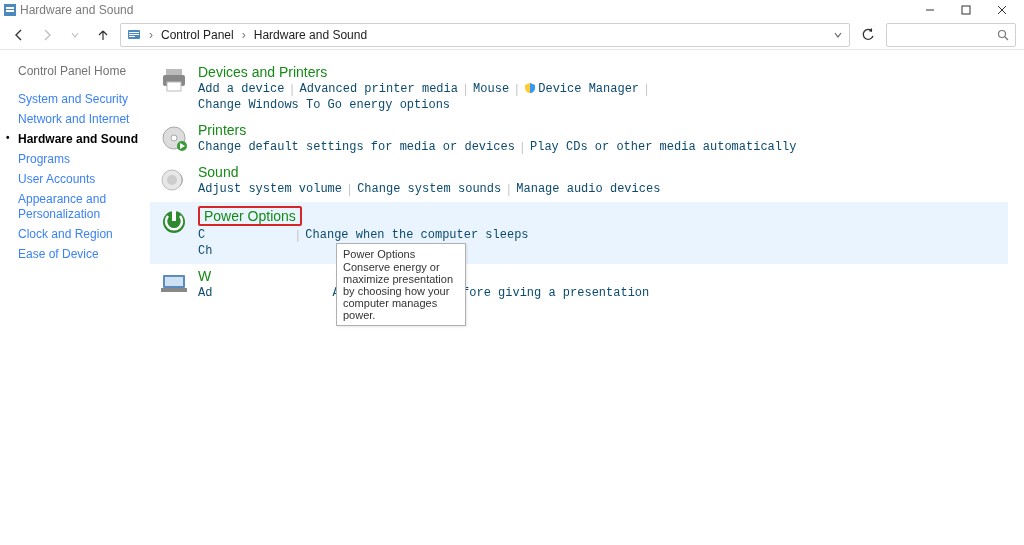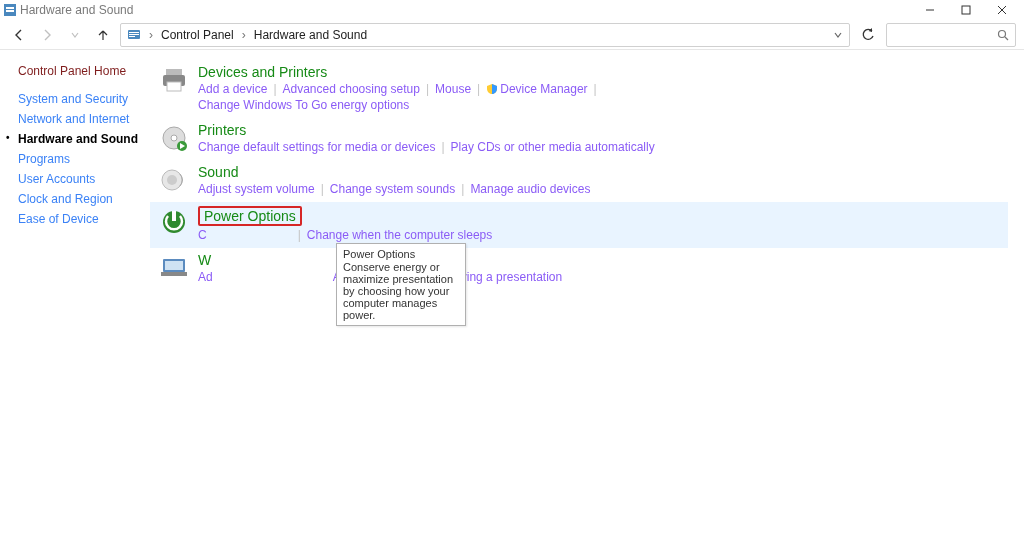--- a/index.html
+++ b/index.html
@@ -20,33 +20,33 @@
   .navbox .iconsmall { width:14px; height:14px; display:flex; align-items:center; justify-content:center; color:#3a6fa0;}
   .navbox .sep { color:#777; margin:0 2px; }
   .navbox .chev { margin-left:auto; color:#666; }
   .refreshbtn { width:24px; height:24px; display:flex; align-items:center; justify-content:center; color:#444; }
   .searchbox { width:130px; height:24px; border:1px solid #d0d0d0; border-radius:2px; display:flex; align-items:center; padding:0 6px; }
   .searchbox .mag { margin-left:auto; color:#777; }
 
   
   .body { display:flex; height: calc(545px - 20px - 30px); }
   .sidebar { width: 150px; padding: 14px 0 0 18px; }
-  .sidebar .home { color:#7f1d1d; margin-bottom:14px; cursor:pointer; }
+  .sidebar .home { color:#737373; margin-bottom:14px; cursor:pointer; }
   .sidebar .item { color:#3b82f6; margin:5px 0; cursor:pointer; line-height:1.25;}
   .sidebar .item.active { color:#000; font-weight:700; position:relative; }
   .sidebar .item.active::before { content:"•"; position:absolute; left:-12px; top:0; color:#000; font-size:10px;}
   .content { flex:1; padding: 10px 10px 0 0; position:relative; }
 
   .cat { display:flex; padding: 4px 0 6px 0; }
   .cat .caticon { width:32px; height:32px; margin: 0 8px; display:flex; align-items:center; justify-content:center; }
   .cat .catbody { flex:1; }
   .cat .cattitle { color:#168a16; font-size:14px; cursor:pointer; }
   .cat .cattitle.hl { font-weight:400; }
   .cat .links { margin-top:2px; display:flex; flex-wrap:wrap; align-items:center; gap:4px 0; }
-  .cat .lnk { color:#8b5cf6; cursor:pointer; white-space:nowrap; }
+  .cat .lnk { color:#0c4a6e; cursor:pointer; white-space:nowrap;font-family:Liberation Mono, monospace; }
   .cat .divider { color:#c5c5c5; margin:0 6px; }
   .cat .lnk .shield { display:inline-block; width:12px; height:12px; margin-right:2px; vertical-align:-2px;}
 
   .powerRow { background:#e9f4ff; padding-top:4px; padding-bottom:6px; margin-right:6px;}
   .redbox { border:2px solid #d62626; border-radius:2px; padding:0 4px; display:inline-block;}
 
   .tooltip {
     position:absolute;
     left: 186px; top: 193px;
     width: 130px;
@@ -152,41 +152,42 @@
 <div class="body">
 
   <div class="sidebar">
     <div class="home">Control Panel Home</div>
     <div id="sidebar-items">
         <div class="item">System and Security</div>
         <div class="item">Network and Internet</div>
         <div class="item active">Hardware and Sound</div>
         <div class="item">Programs</div>
         <div class="item">User Accounts</div>
+        <div class="item">Appearance and Personalization</div>
         <div class="item">Clock and Region</div>
         <div class="item">Ease of Device</div>
       </div>
   </div>
 
   <div class="content">
 
     <div class="cat">
       <div class="caticon">
         <svg width="28" height="28" viewBox="0 0 28 28">
             <rect x="6" y="3" width="16" height="6" fill="#bbb"></rect>
             <rect x="3" y="9" width="22" height="11" rx="2" fill="#888"></rect>
             <rect x="7" y="16" width="14" height="9" fill="#fff" stroke="#bbb"></rect>
           </svg>
       </div>
       <div class="catbody">
         <div class="cattitle">Devices and Printers</div>
         <div class="links">
           <span class="lnk">Add a device</span>
             <span class="divider">|</span>
-          <span class="lnk">Advanced choosing setup</span>
+          <span class="lnk">Advanced printer media</span>
             <span class="divider">|</span>
           <span class="lnk">Mouse</span>
             <span class="divider">|</span>
           <span class="lnk">
             <span class="shield">
               <svg width="12" height="12" viewBox="0 0 12 12">
                   <path d="M6 1 L11 3 V6 C11 9 8 11 6 11 C4 11 1 9 1 6 V3 Z" fill="#fc3"></path>
                   <path d="M6 1 L11 3 V6 C11 9 8 11 6 11 Z" fill="#39f"></path>
                 </svg>
             </span><span>Device Manager</span>
@@ -249,20 +250,23 @@
       <div class="catbody">
         <div class="cattitle hl">
           <span class="redbox"><span>Power Options</span></span>
         </div>
         <div class="links">
           <span class="lnk">C</span>
           <span style="width:85px; display:inline-block"></span>
             <span class="divider">|</span>
           <span class="lnk">Change when the computer sleeps</span>
         </div>
+        <div class="links">
+          <span class="lnk">Ch</span>
+        </div>
       </div>
     </div>
 
     <div class="cat">
       <div class="caticon">
         <svg width="28" height="28" viewBox="0 0 28 28">
             <rect x="3" y="5" width="22" height="13" rx="1" fill="#5b8bbf"></rect>
             <rect x="5" y="7" width="18" height="9" fill="#cfe2f3"></rect>
             <rect x="1" y="18" width="26" height="4" fill="#888"></rect>
           </svg>

